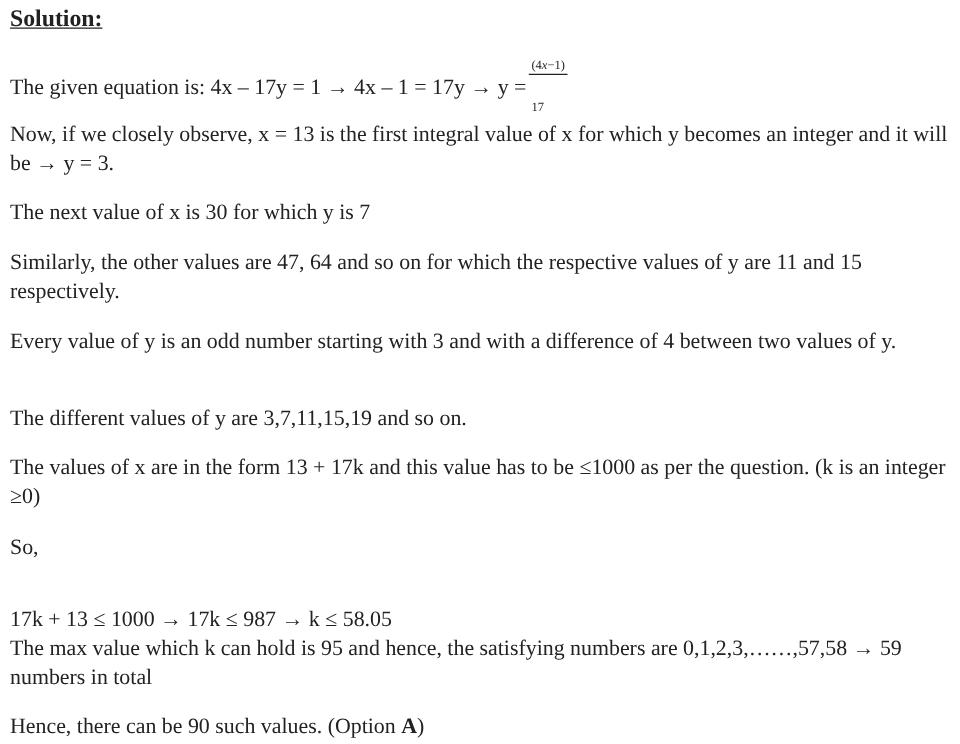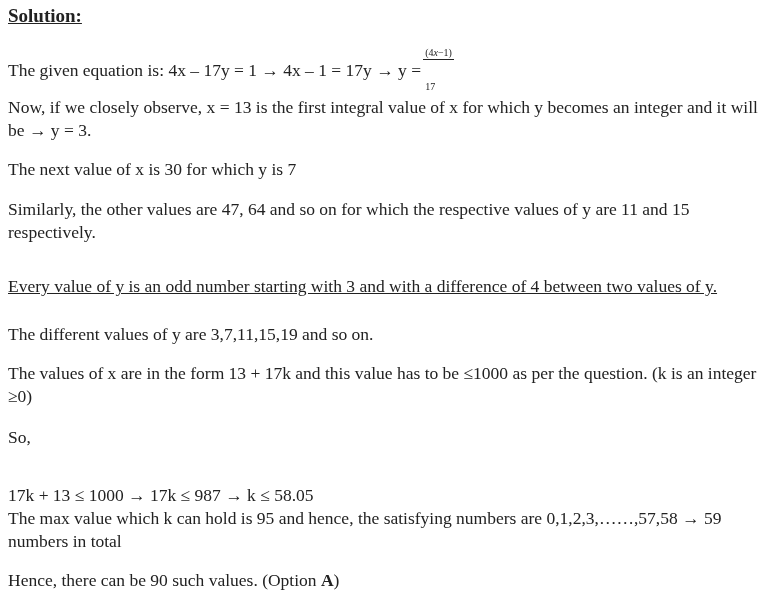--- a/index.html
+++ b/index.html
@@ -62,21 +62,21 @@
 <div>
   <div class="heading">Solution:</div>
 
   <p class="para" style="top:48px;">
     <span>The given equation is: 4x – 17y = 1 → 4x – 1 = 17y → y =</span><span class="frac"><span class="num"><span>(4</span><i>x</i><span>−1)</span></span><span class="den">17</span></span>
   </p>
 
   <p class="para" style="top:96px;">Now, if we closely observe, x = 13 is the first integral value of x for which y becomes an integer and it will be → y = 3.</p>
   <p class="para" style="top:158px;">The next value of x is 30 for which y is 7</p>
   <p class="para" style="top:198px;">Similarly, the other values are 47, 64 and so on for which the respective values of y are 11 and 15 respectively.</p>
-  <p class="para" style="top:275px;text-decoration:underline;">Every value of y is an odd number starting with 3 and with a difference of 4 between two values of y.</p>
+  <p class="para" style="top:261px;">Every value of y is an odd number starting with 3 and with a difference of 4 between two values of y.</p>
   <p class="para" style="top:323px;">The different values of y are 3,7,11,15,19 and so on.</p>
   <p class="para" style="top:362px;">The values of x are in the form 13 + 17k and this value has to be ≤1000 as per the question. (k is an integer ≥0)</p>
   <p class="para" style="top:426px;">So,</p>
   <p class="para" style="top:484px;">17k + 13 ≤ 1000 → 17k ≤ 987 → k ≤ 58.05</p>
   <p class="para" style="top:507px;">The max value which k can hold is 95 and hence, the satisfying numbers are 0,1,2,3,……,57,58 → 59 numbers in total</p>
   <p class="para" style="top:569px;">
     <span>Hence, there can be 90 such values. (Option </span><b>A</b><span>)</span>
   </p>
 </div>
 

